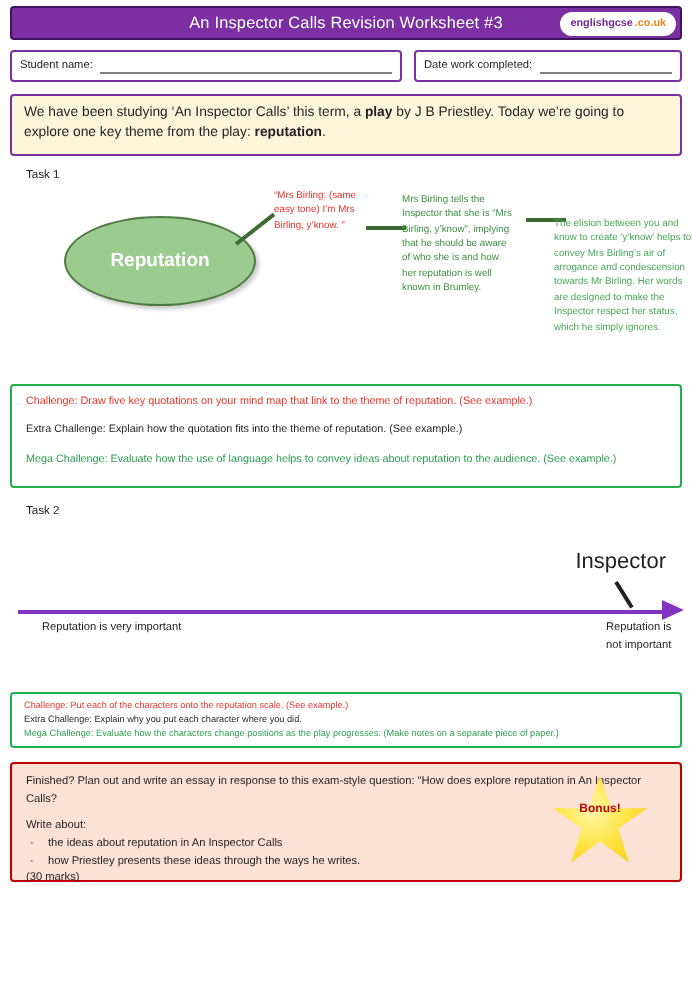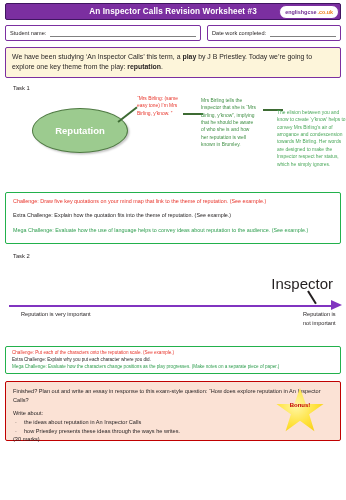--- a/index.html
+++ b/index.html
@@ -30,21 +30,21 @@
     background: #7b2fa0;
     border: 1.3px solid #3f1560;
     border-radius: 2px;
     display: flex;
     align-items: center;
     justify-content: center;
   }
   .title-bar .title-text {
     color: #ffffff;
     font-size: 8.2px;
-    font-weight: bold;
+    font-weight: normal;
     letter-spacing: 0.1px;
     white-space: nowrap;
   }
   .logo-pill {
     position: absolute;
     right: 1px;
     top: 1px;
     height: 12px;
     padding: 0 5px;
     background: #ffffff;
@@ -202,21 +202,21 @@
     width: 0;
     height: 0;
     border-top: 5.5px solid transparent;
     border-bottom: 5.5px solid transparent;
     border-left: 11px solid #8134c0;
   }
   .inspector-label {
     position: absolute;
     right: 8px;
     top: 22px;
-    font-size: 15px;
+    font-size: 11px;
     color: #231f20;
   }
   .inspector-pointer {
     position: absolute;
     left: 303px;
     top: 37px;
     width: 15px;
     height: 2px;
     background: #231f20;
     transform: rotate(58deg);

